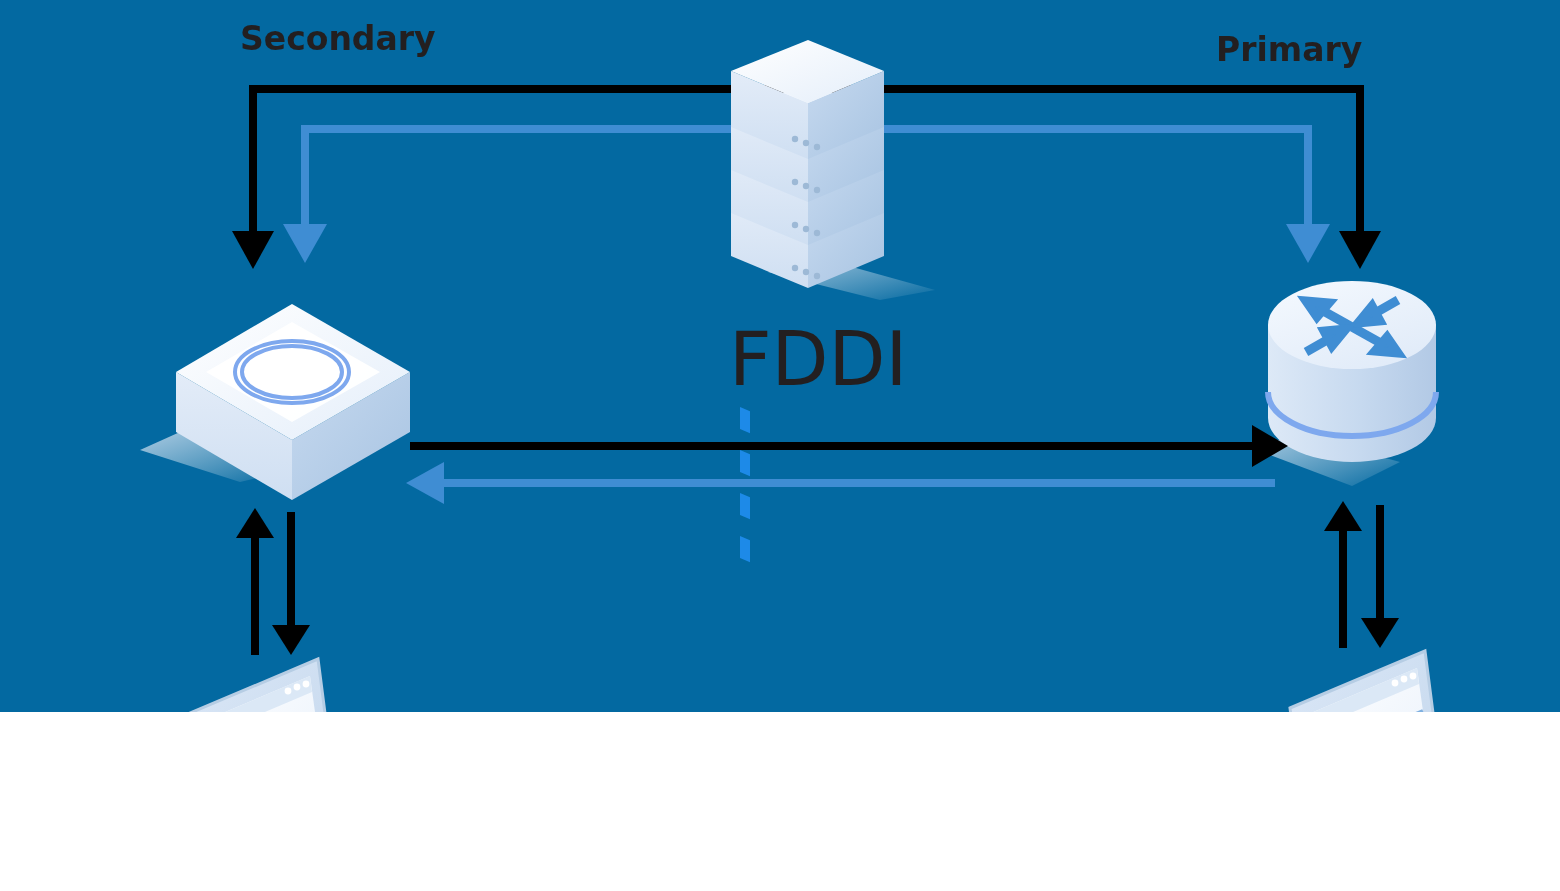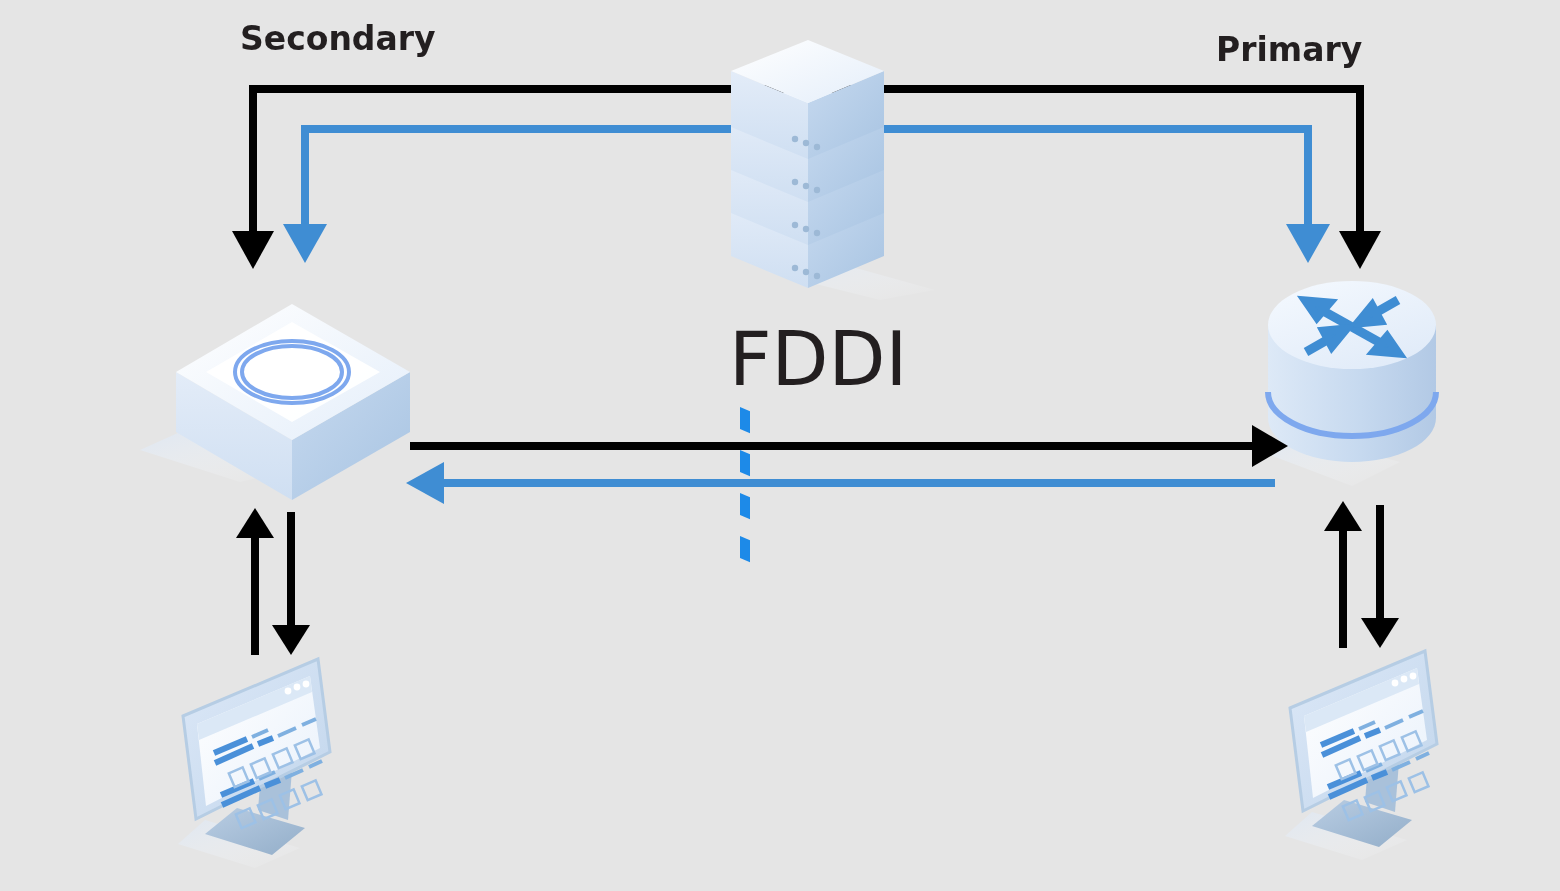--- a/index.html
+++ b/index.html
@@ -6,22 +6,22 @@
     margin: 0;
     padding: 0;
     background: #ffffff;
   }
   body {
     font-family: "DejaVu Sans", "Liberation Sans", sans-serif;
   }
   #stage {
     position: relative;
     width: 1560px;
-    height: 891px;
-    background: #e5e5e5;
+    height: 712px;
+    background: #0369a1;
     overflow: hidden;
   }
   #stage svg {
     position: absolute;
     top: 0;
     left: 0;
   }
   .label-text {
     font-family: "DejaVu Sans", "Liberation Sans", sans-serif;
     font-weight: 700;

